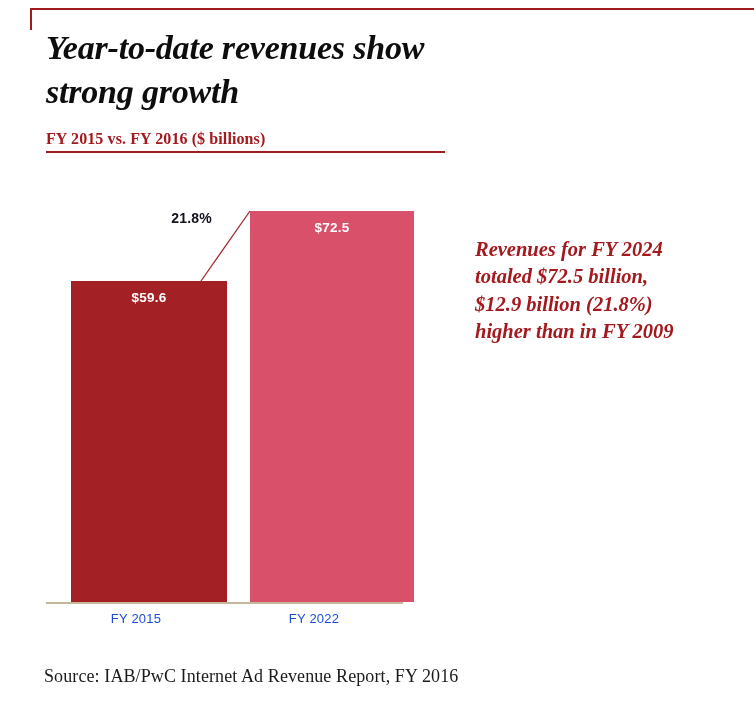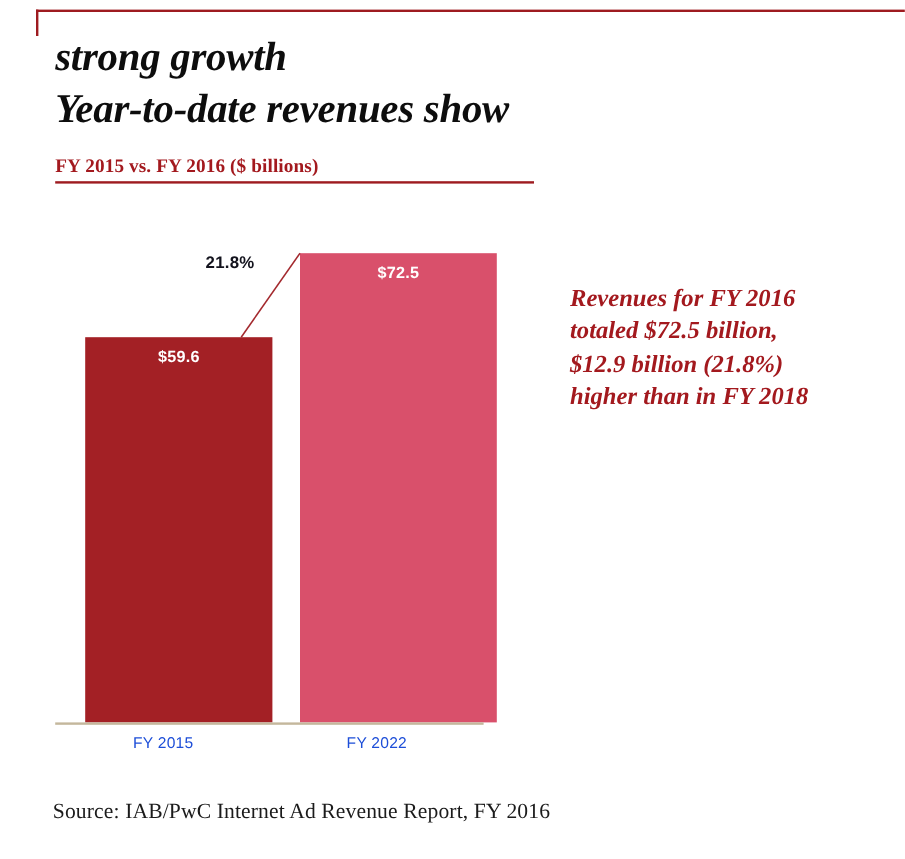--- a/index.html
+++ b/index.html
@@ -171,22 +171,22 @@
     letter-spacing: 0.1px;
   }
 </style>
 </head>
 <body>
 
 <div id="top-rule"></div>
 <div id="left-rule"></div>
 
 <div id="page-title">
+  <div>Year-to-date revenues show</div>
   <div>strong growth</div>
-  <div>Year-to-date revenues show</div>
 </div>
 
 <div id="chart-subtitle">FY 2015 vs. FY 2016 ($ billions)</div>
 <div id="subtitle-rule"></div>
 
 <div id="plot-area">
 
   <div class="bar" id="bar-fy2015" style="background:#a32025;">
     <div class="bar-value-label">$59.6</div>
   </div>
@@ -201,19 +201,19 @@
 
   <div id="growth-pct">21.8%</div>
 
   <div id="axis-line"></div>
 
   <div class="cat-label" id="cat-label-0">FY 2015</div>
   <div class="cat-label" id="cat-label-1">FY 2022</div>
 </div>
 
 <div id="callout">
-  <div>Revenues for FY 2016</div>
+  <div>Revenues for FY 2024</div>
   <div>totaled $72.5 billion,</div>
   <div>$12.9 billion (21.8%)</div>
-  <div>higher than in FY 2018</div>
+  <div>higher than in FY 2009</div>
 </div>
 
 <div id="source-note">Source: IAB/PwC Internet Ad Revenue Report, FY 2016</div>
 
 </body></html>

